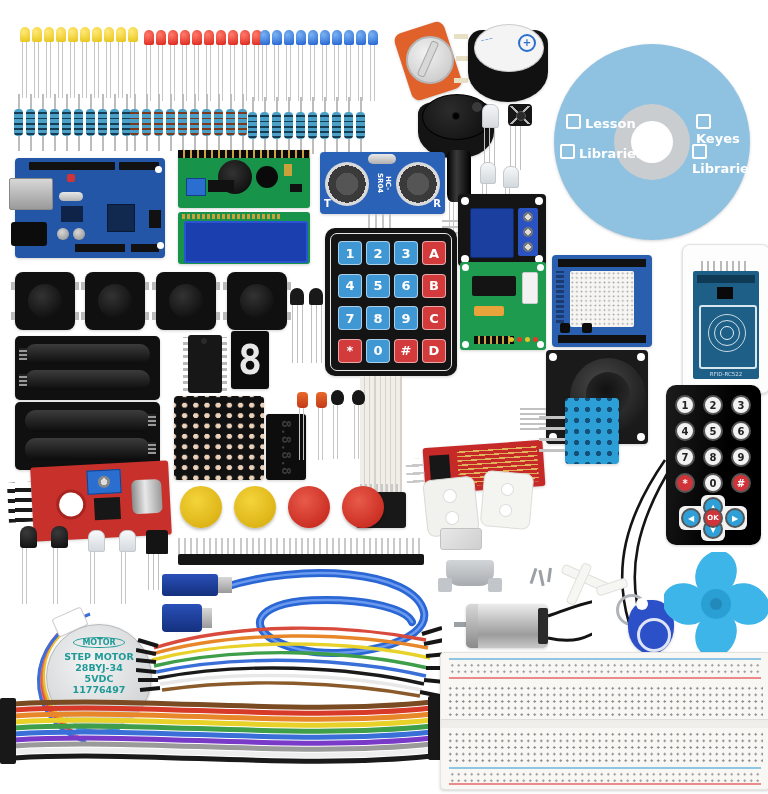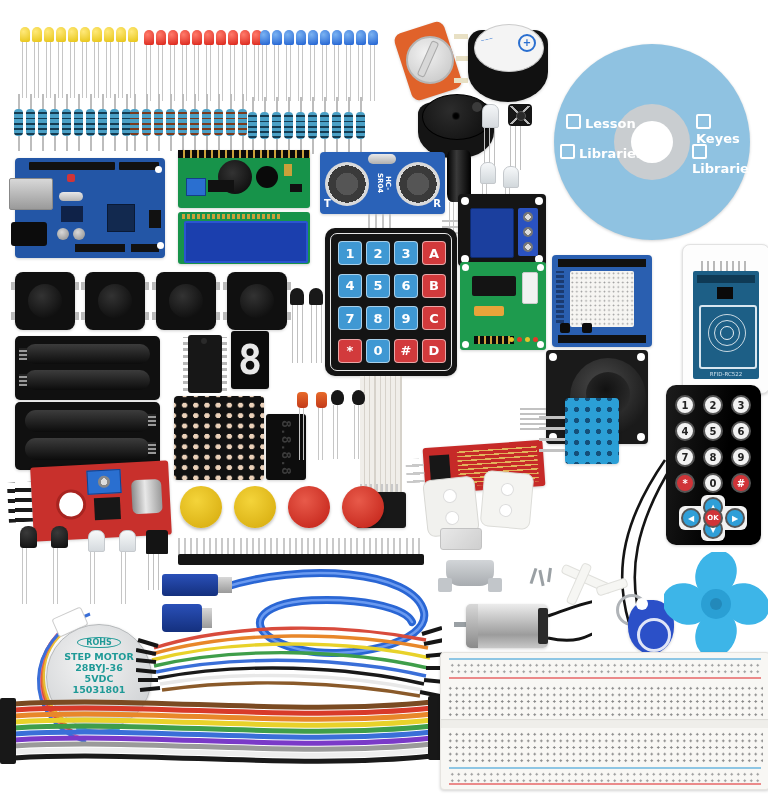--- a/index.html
+++ b/index.html
@@ -785,25 +785,25 @@
     <svg width="136" height="134" viewBox="0 0 136 134" style="position:absolute">
       <path d="M40,18 C10,34 6,86 36,108" fill="none" stroke="#e8c23a" stroke-width="3"></path>
       <path d="M44,12 C6,32 2,92 40,114" fill="none" stroke="#e8862a" stroke-width="3"></path>
       <path d="M50,8 C2,30 -2,98 46,120" fill="none" stroke="#d84b3c" stroke-width="3"></path>
       <path d="M56,4 C0,28 -6,102 52,126" fill="none" stroke="#e86a9a" stroke-width="3"></path>
       <path d="M62,2 C-4,26 -8,108 58,130" fill="none" stroke="#3a6fd8" stroke-width="3"></path>
     </svg>
     <div class="abs" style="left:26px;top:0;width:30px;height:18px;background:#fff;border:1px solid #ccc;border-radius:3px;transform:rotate(-24deg)"></div>
     <div class="abs" style="left:48px;top:104px;width:44px;height:16px;background:#4aa3d8;border-radius:4px"></div>
     <div class="abs sh" style="left:18px;top:12px;width:104px;height:104px;border-radius:50%;background:radial-gradient(circle at 42% 36%,#f4f4f4,#c6c9cc);border:1px solid #b5b8ba;text-align:center">
-      <div style="margin-top:12px;display:inline-block;border:1.5px solid #1f9a97;border-radius:50%;padding:0 8px;color:#1f9a97;font-size:8px;font-weight:bold">ROHS</div>
+      <div style="margin-top:12px;display:inline-block;border:1.5px solid #1f9a97;border-radius:50%;padding:0 8px;color:#1f9a97;font-size:8px;font-weight:bold">MOTOR</div>
       <div style="color:#1f9a97;font-size:9.5px;font-weight:bold;margin-top:2px">STEP MOTOR</div>
-      <div style="color:#1f9a97;font-size:9.5px;font-weight:bold">28BYJ-36</div>
+      <div style="color:#1f9a97;font-size:9.5px;font-weight:bold">28BYJ-34</div>
       <div style="color:#1f9a97;font-size:9.5px;font-weight:bold">5VDC</div>
-      <div style="color:#1f9a97;font-size:9.5px;font-weight:bold">15031801</div>
+      <div style="color:#1f9a97;font-size:9.5px;font-weight:bold">11776497</div>
     </div>
   </div>
 
   <div class="abs" style="left:136px;top:614px;width:306px;height:88px">
     <svg width="306" height="88" viewBox="0 0 306 88">
       <g fill="none" stroke-width="3.4">
         <path d="M18,34 C100,8 210,10 290,26" stroke="#d84b3c"></path>
         <path d="M16,40 C100,16 212,18 292,34" stroke="#e8872a"></path>
         <path d="M16,46 C100,24 214,26 294,44" stroke="#e8d22a"></path>
         <path d="M18,52 C102,32 214,36 292,54" stroke="#3f9e4a"></path>

